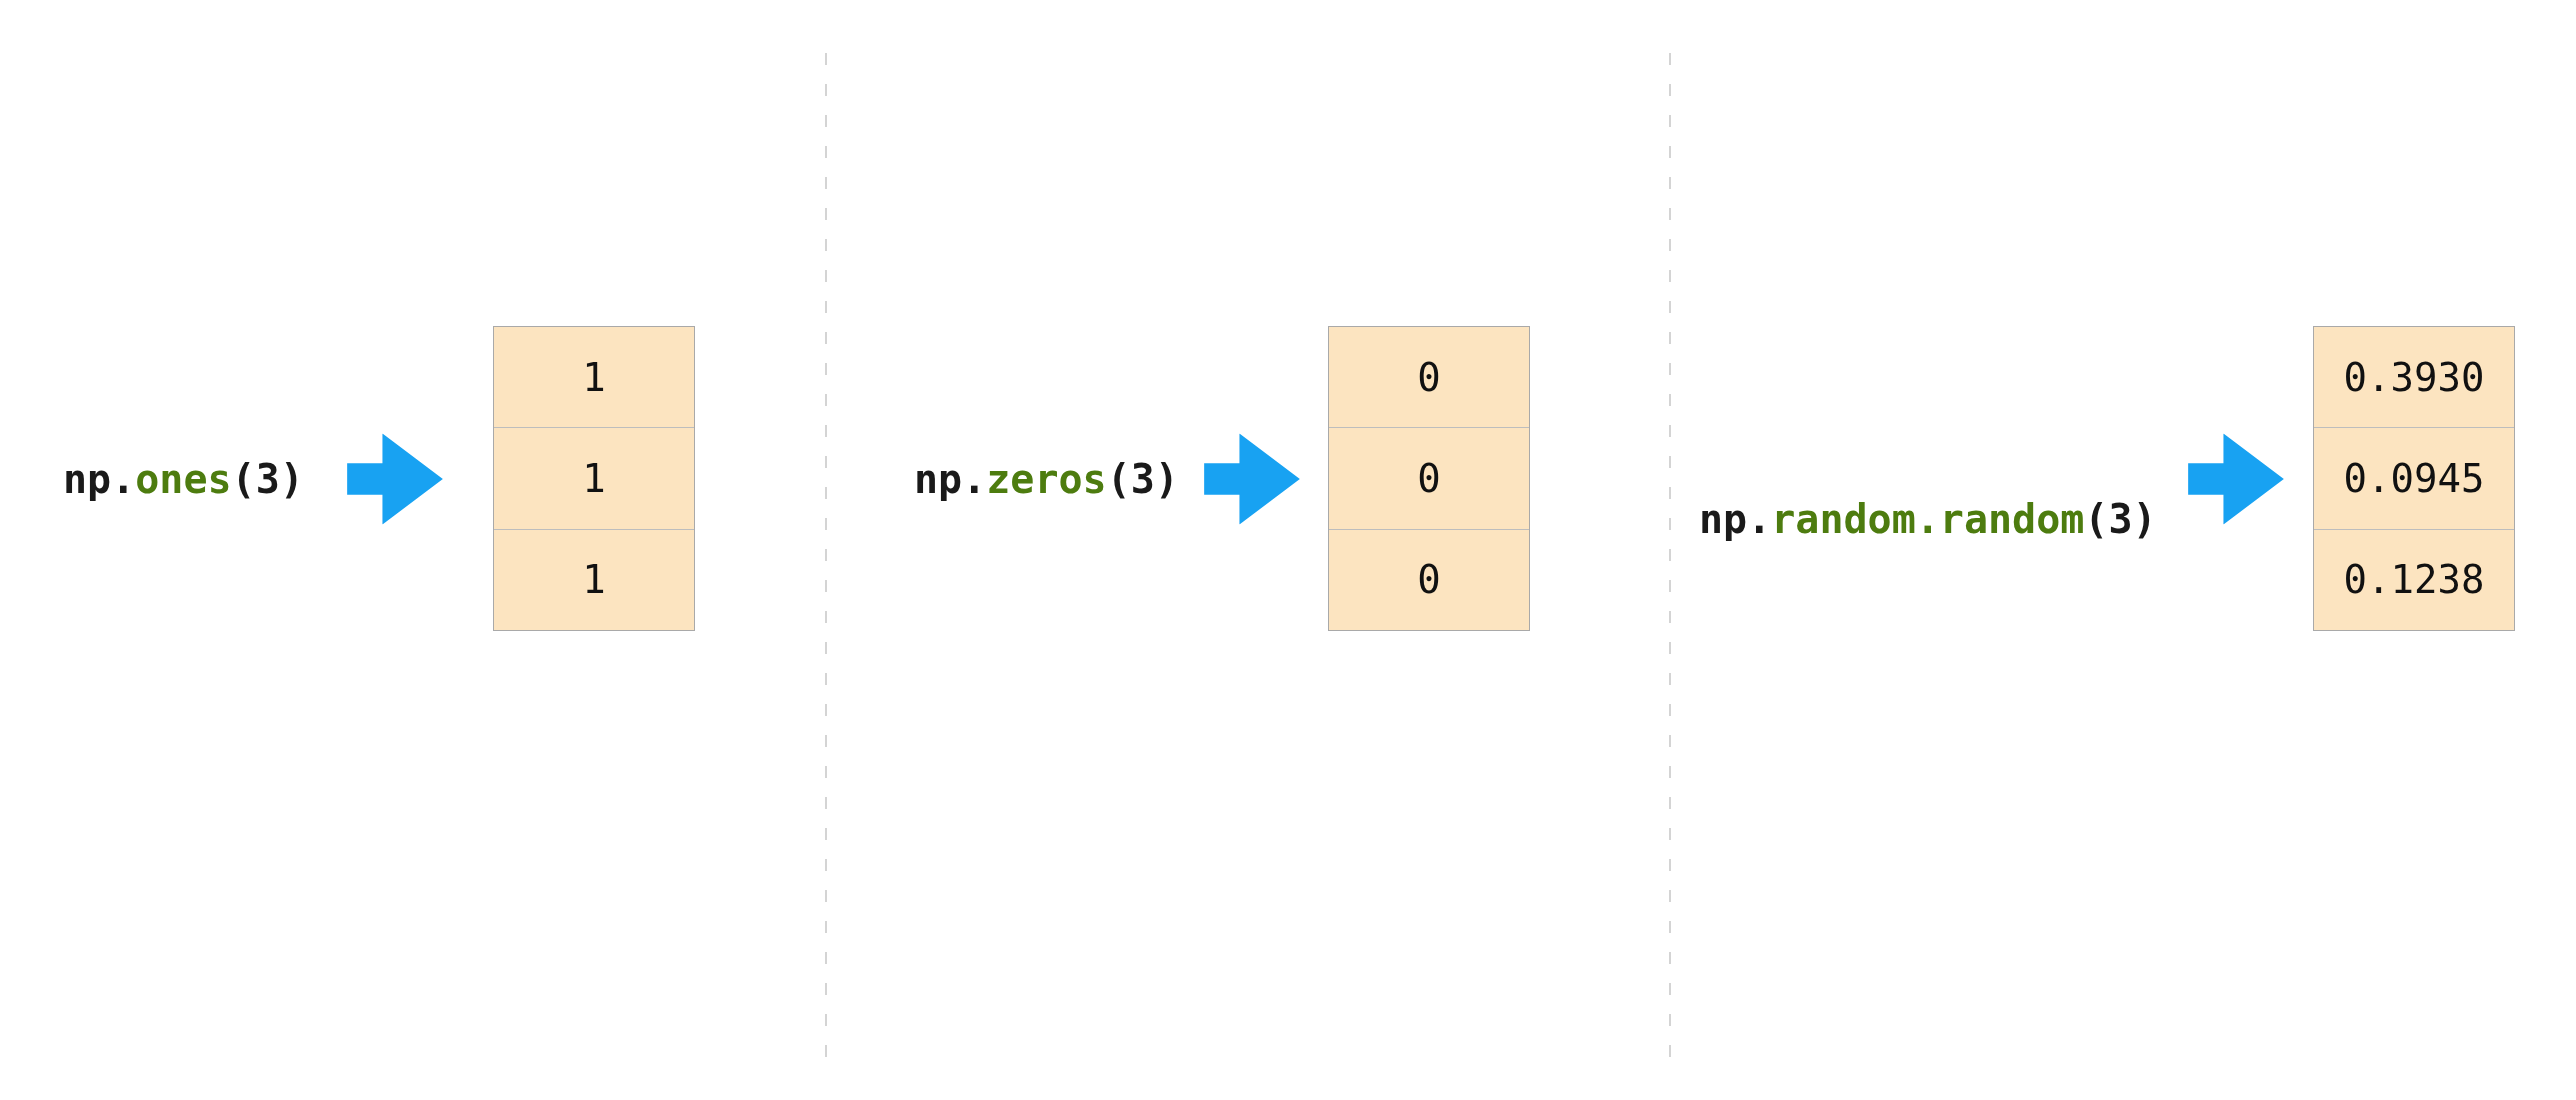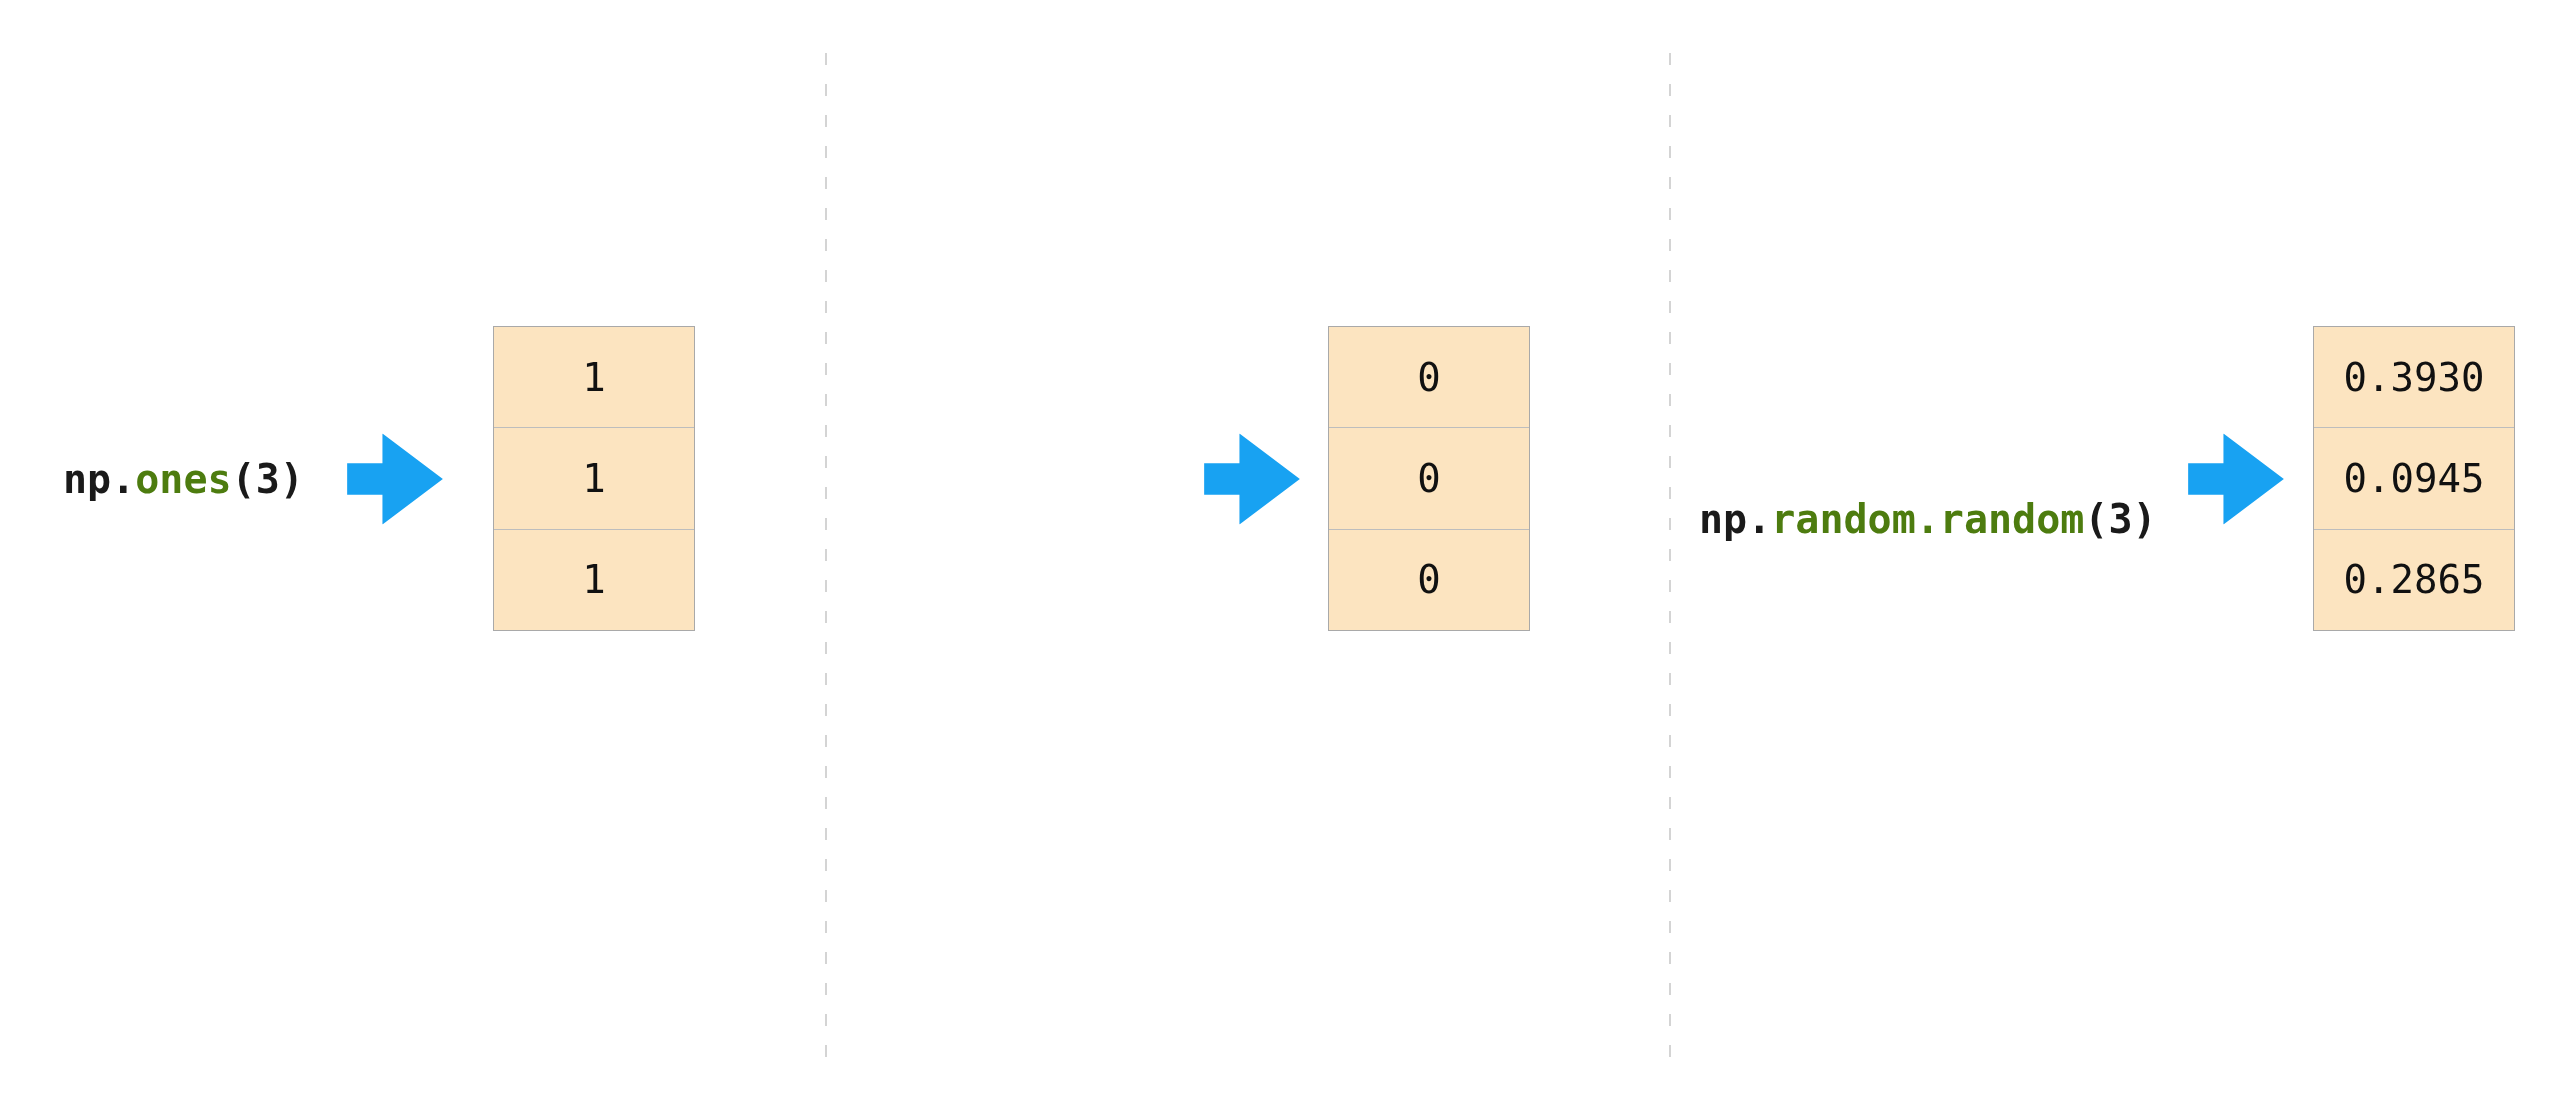--- a/index.html
+++ b/index.html
@@ -122,39 +122,40 @@
       <div class="array-box">
         <div class="cell">1</div>
         <div class="cell">1</div>
         <div class="cell">1</div>
       </div>
     </div>
   </div>
 
   <div class="panel p2">
     <div class="row">
+      <div class="code"><span>np.</span><span class="fn">zeros</span><span>(3)</span></div>
       <svg class="arrow" viewBox="0 0 122 116" aria-hidden="true">
         <polygon points="0,38 45,38 45,0 122,58 45,116 45,78 0,78"></polygon>
       </svg>
       <div class="array-box">
         <div class="cell">0</div>
         <div class="cell">0</div>
         <div class="cell">0</div>
       </div>
     </div>
   </div>
 
   <div class="panel p3">
     <div class="row">
       <div class="code"><span>np.</span><span class="fn">random.random</span><span>(3)</span></div>
       <svg class="arrow" viewBox="0 0 122 116" aria-hidden="true">
         <polygon points="0,38 45,38 45,0 122,58 45,116 45,78 0,78"></polygon>
       </svg>
       <div class="array-box">
         <div class="cell">0.3930</div>
         <div class="cell">0.0945</div>
-        <div class="cell">0.2865</div>
+        <div class="cell">0.1238</div>
       </div>
     </div>
   </div>
 
 </div>
 
 
 </body></html>

